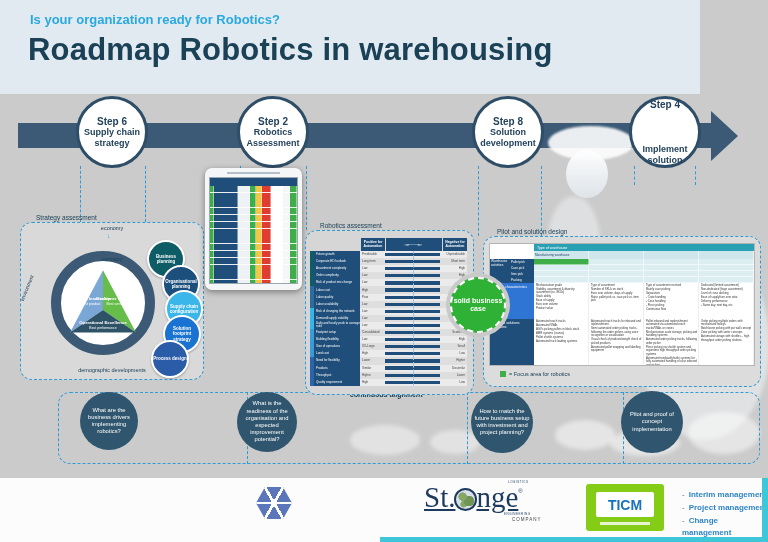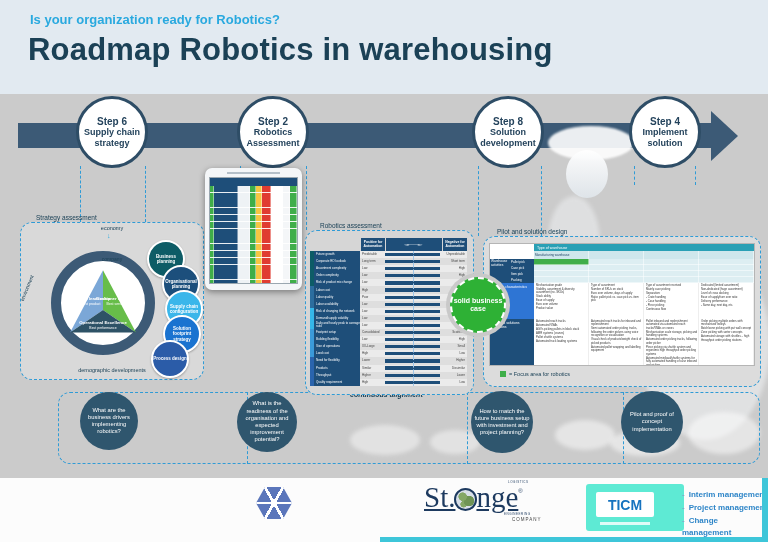--- a/index.html
+++ b/index.html
@@ -1,19 +1,19 @@
 <!DOCTYPE html>
 <html><head>
 <meta charset="utf-8">
 <style>
   html,body{margin:0;padding:0;background:#888;}
   .canvas{position:relative;width:768px;height:542px;overflow:hidden;background:#cbcbcb;
           font-family:"Liberation Sans",sans-serif;}
   
-  .header{position:absolute;left:0;top:0;width:768px;height:94px;background:#e2eaf1;}
+  .header{position:absolute;left:0;top:0;width:700px;height:94px;background:#e2eaf1;}
   .kicker{position:absolute;left:30px;top:12px;font-size:13px;font-weight:600;color:#29a9df;}
   .title{position:absolute;left:28px;top:32px;font-size:31px;font-weight:bold;color:#1b4156;letter-spacing:0.2px;}
   
   .arrow-shaft{position:absolute;left:18px;top:123px;width:695px;height:25px;background:#3c5a76;z-index:2;}
   .arrow-head{position:absolute;left:711px;top:111px;width:0;height:0;border-left:27px solid #3c5a76;
               border-top:25px solid transparent;border-bottom:25px solid transparent;z-index:2;}
   .step{position:absolute;width:66px;height:66px;border-radius:50%;background:#fff;border:3px solid #2e4d66;
         display:flex;flex-direction:column;align-items:center;justify-content:center;text-align:center;
         color:#24435c;z-index:5;}
   .step .s1{font-size:10px;font-weight:bold;}
@@ -115,21 +115,21 @@
   .stonge .big{font-size:29px;text-decoration:underline;}
   .globe{display:inline-block;width:23px;height:23px;border-radius:50%;border:2.5px solid #1d3a5f;vertical-align:-4px;
          margin:0 -1px;background:
            radial-gradient(circle at 35% 35%, #84a766 0 4px, transparent 4.5px),
            radial-gradient(circle at 68% 58%, #6f9455 0 5px, transparent 5.5px),
            radial-gradient(circle at 40% 75%, #84a766 0 3px, transparent 3.5px), #d8dfe8;box-sizing:border-box;}
   .stonge .reg{font-size:6px;vertical-align:14px;font-family:"Liberation Sans",sans-serif;}
   .stonge .company{position:absolute;left:88px;top:36px;font-size:4.5px;letter-spacing:1px;color:#444;
                    font-family:"Liberation Sans",sans-serif;}
   .stonge .arc{position:absolute;font-size:3px;letter-spacing:0.5px;color:#1d3a5f;font-family:"Liberation Sans",sans-serif;}
-  .ticm{position:absolute;left:586px;top:6px;width:98px;height:47px;background:#5eead4;border-radius:3px;}
+  .ticm{position:absolute;left:586px;top:6px;width:78px;height:47px;background:#84cc16;border-radius:3px;}
   .ticm .inner{position:absolute;left:10px;top:8px;width:58px;height:25px;background:#fff;border-radius:2px;
                display:flex;align-items:center;justify-content:center;font-size:14px;font-weight:800;color:#1673bf;}
   .ticm .tag{position:absolute;left:14px;top:38px;width:50px;height:3px;background:rgba(255,255,255,.8);}
   .ticm-services{position:absolute;left:682px;top:11px;font-size:8px;font-weight:600;color:#2f86c8;line-height:1.6;}
   .ticm-services .dash{color:#7fa9c8;margin-right:4px;}
   .cyan-b{position:absolute;left:380px;top:537px;width:388px;height:5px;background:#3ec6d9;z-index:12;}
   .cyan-r{position:absolute;left:762px;top:478px;width:6px;height:64px;background:#3ec6d9;z-index:12;}
 </style>
 </head>
 <body>
@@ -149,21 +149,21 @@
         <div class="s2">Supply chain strategy</div>
       </div>
       <div class="step" style="left: 237px; top: 96px;">
         <div class="s1">Step 2</div>
         <div class="s2">Robotics Assessment</div>
       </div>
       <div class="step" style="left: 472px; top: 96px;">
         <div class="s1">Step 8</div>
         <div class="s2">Solution development</div>
       </div>
-      <div class="step" style="left: 629px; top: 96px;">
+      <div class="step" style="left: 629px; top: 96px; justify-content: space-between;">
         <div class="s1">Step 4</div>
         <div class="s2">Implement solution</div>
       </div>
     </div>
   <div id="guides-layer">
       <div class="guide" style="left: 80px; top: 166px; height: 56px;"></div>
       <div class="guide" style="left: 145px; top: 166px; height: 56px;"></div>
       <div class="guide" style="left: 240px; top: 166px; height: 64px;"></div>
       <div class="guide" style="left: 306px; top: 166px; height: 64px;"></div>
       <div class="guide" style="left: 478px; top: 166px; height: 70px;"></div>

